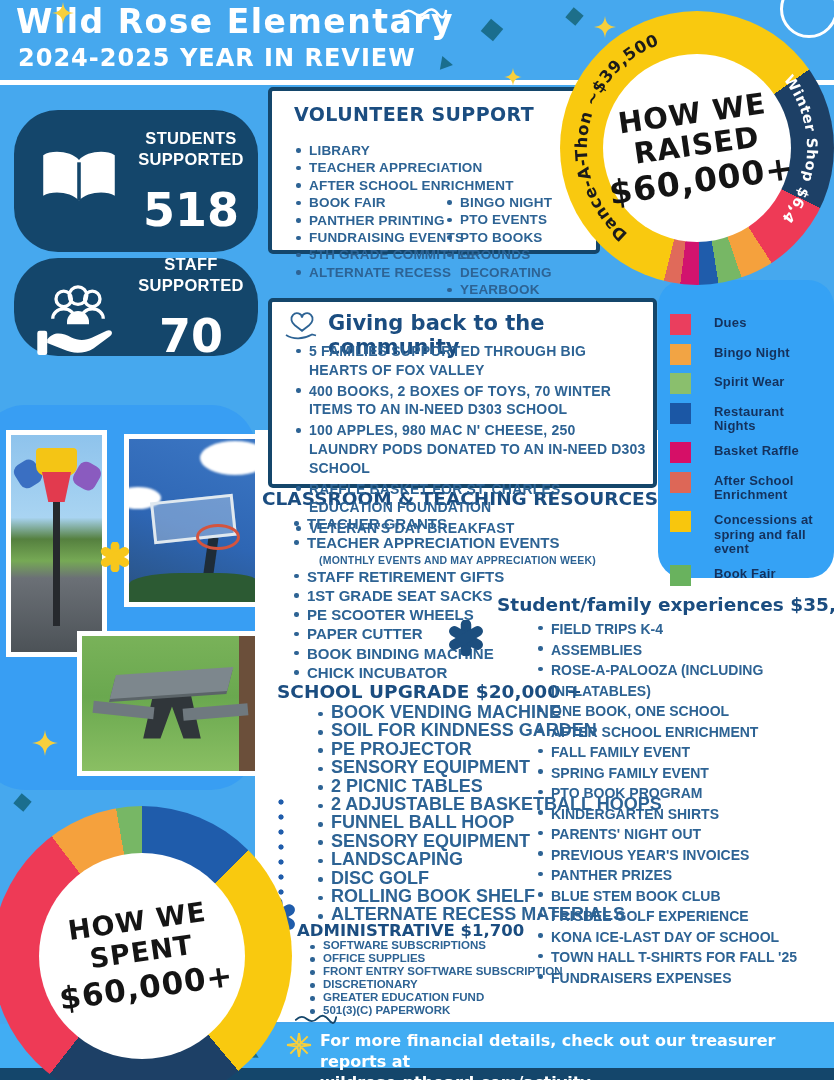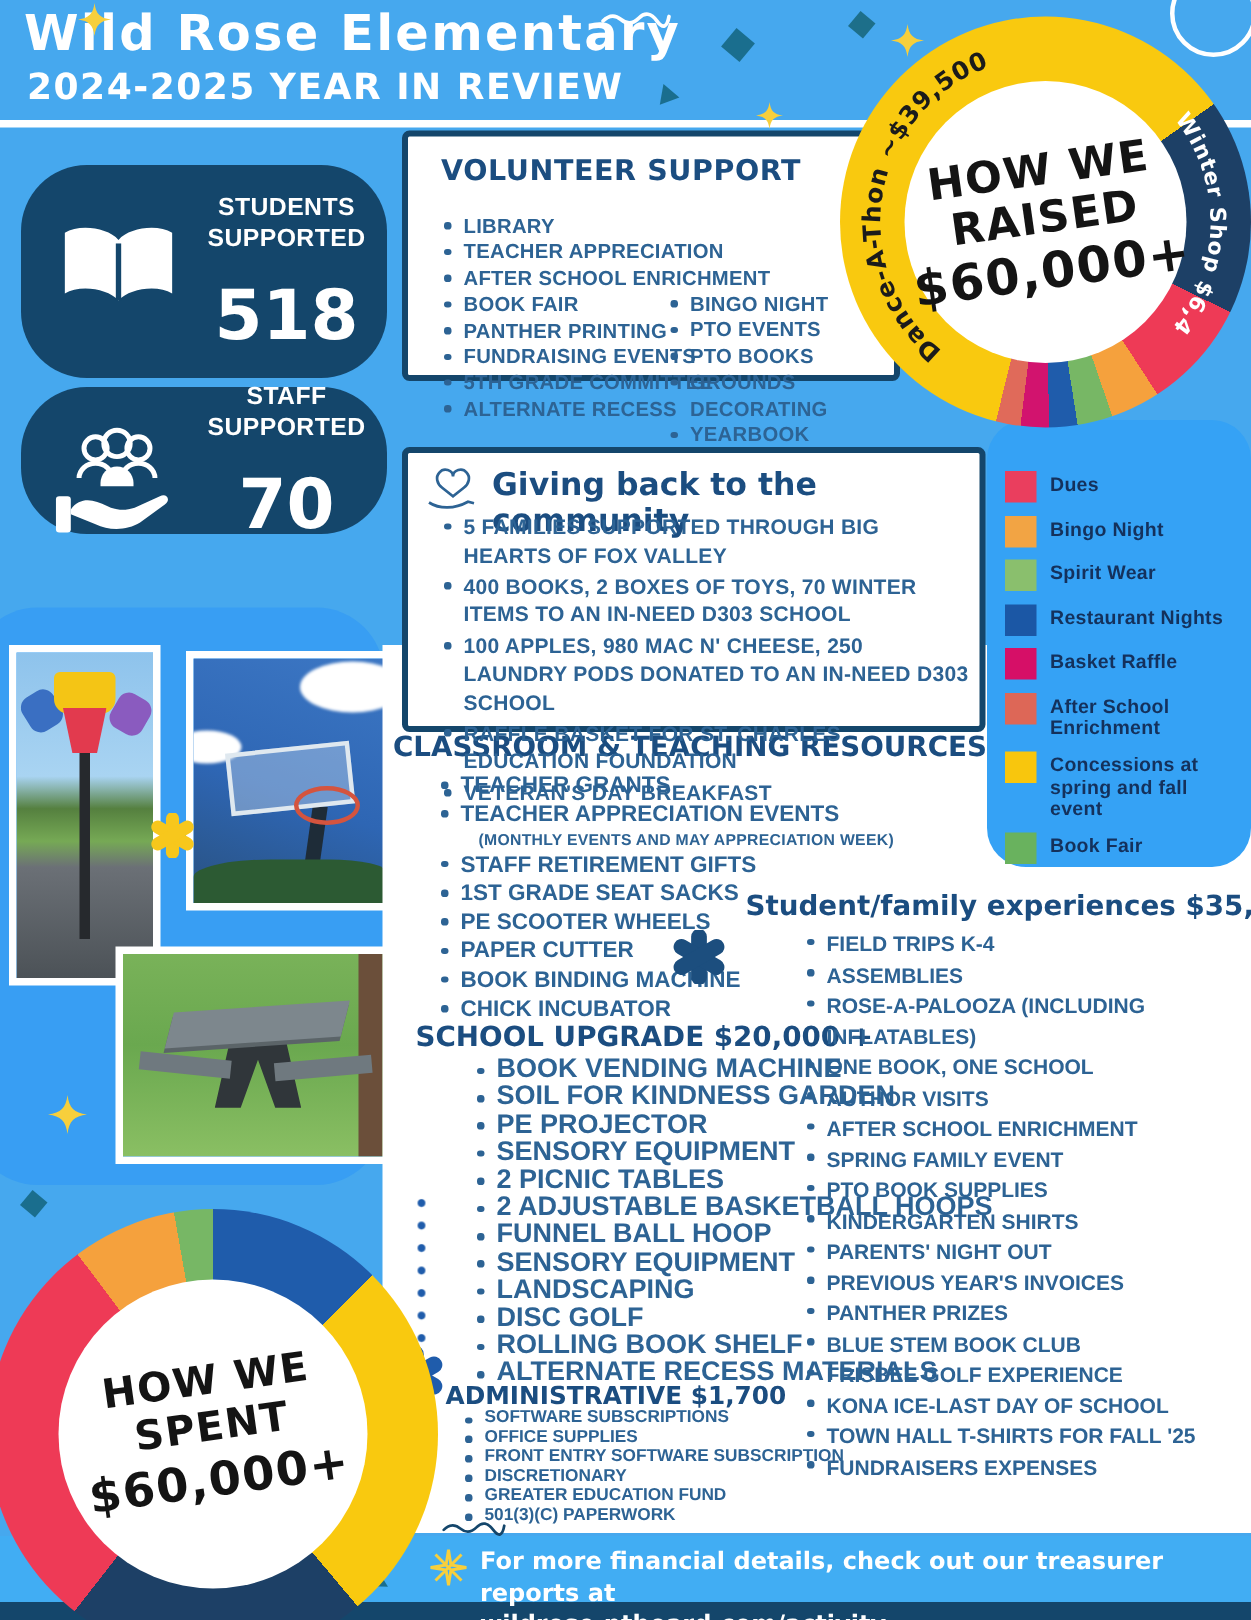--- a/index.html
+++ b/index.html
@@ -61,21 +61,21 @@
   .list-upgrade { position: absolute; left: 316px; top: 703px; font-size: 18px; }
   .list-upgrade li { line-height: 18.4px; }
   .list-admin { position: absolute; left: 308px; top: 939px; font-size: 11.5px; }
   .list-admin li { line-height: 12.9px; }
   .list-student { position: absolute; left: 536px; top: 619px; font-size: 14px; }
   .list-student li { line-height: 20.5px; }
   
   .legend-panel { position: absolute; left: 658px; top: 280px; width: 176px; height: 298px;
     background: #35a2f5; border-radius: 26px; padding: 34px 10px 10px 12px;
     display: flex; flex-direction: column; gap: 8.5px; }
-  .legend-item { display: flex; align-items: flex-start; gap: 9px; }
+  .legend-item { display: flex; align-items: flex-start; gap: 23px; }
   .legend-swatch { width: 21px; height: 21px; flex: 0 0 21px; }
   .legend-label { color: #14315c; font-size: 13px; line-height: 14.5px; font-weight: 700; padding-top: 2px; letter-spacing: .2px; }
   
   .donut { position: absolute; border-radius: 50%; }
   .donut-raised { left: 560px; top: 11px; width: 274px; height: 274px; }
   .donut-spent  { left: -8px; top: 806px; width: 300px; height: 300px; }
   .donut-hole { position: absolute; background: #fff; border-radius: 50%; }
   .donut-raised .donut-hole { left: 43px; top: 43px; width: 188px; height: 188px; }
   .donut-spent  .donut-hole { left: 47px; top: 47px; width: 206px; height: 206px; }
   .donut-center { position: absolute; inset: 0; display: flex; flex-direction: column;
@@ -268,24 +268,24 @@
       <li><span>501(3)(C) PAPERWORK</span></li>
     </ul>
 
   <div class="sec-head h-student">Student/family experiences  $35,000 +</div>
   <ul class="blist list-student">
 
   <li><span>FIELD TRIPS K-4</span></li>
       <li><span>ASSEMBLIES</span></li>
       <li><span>ROSE-A-PALOOZA  (INCLUDING INFLATABLES)</span></li>
       <li><span>ONE BOOK, ONE SCHOOL</span></li>
-      <li><span>AUTHOR VISITS</span></li>
       <li><span>AFTER SCHOOL ENRICHMENT</span></li>
+      <li><span>FALL FAMILY EVENT</span></li>
       <li><span>SPRING FAMILY EVENT</span></li>
-      <li><span>PTO BOOK SUPPLIES</span></li>
+      <li><span>PTO BOOK PROGRAM</span></li>
       <li><span>KINDERGARTEN SHIRTS</span></li>
       <li><span>PARENTS' NIGHT OUT</span></li>
       <li><span>PREVIOUS YEAR'S INVOICES</span></li>
       <li><span>PANTHER PRIZES</span></li>
       <li><span>BLUE STEM BOOK CLUB</span></li>
       <li><span>FRISBEE GOLF EXPERIENCE</span></li>
       <li><span>KONA ICE-LAST DAY OF SCHOOL</span></li>
       <li><span>TOWN HALL T-SHIRTS FOR FALL '25</span></li>
       <li><span>FUNDRAISERS EXPENSES</span></li>
     </ul>

